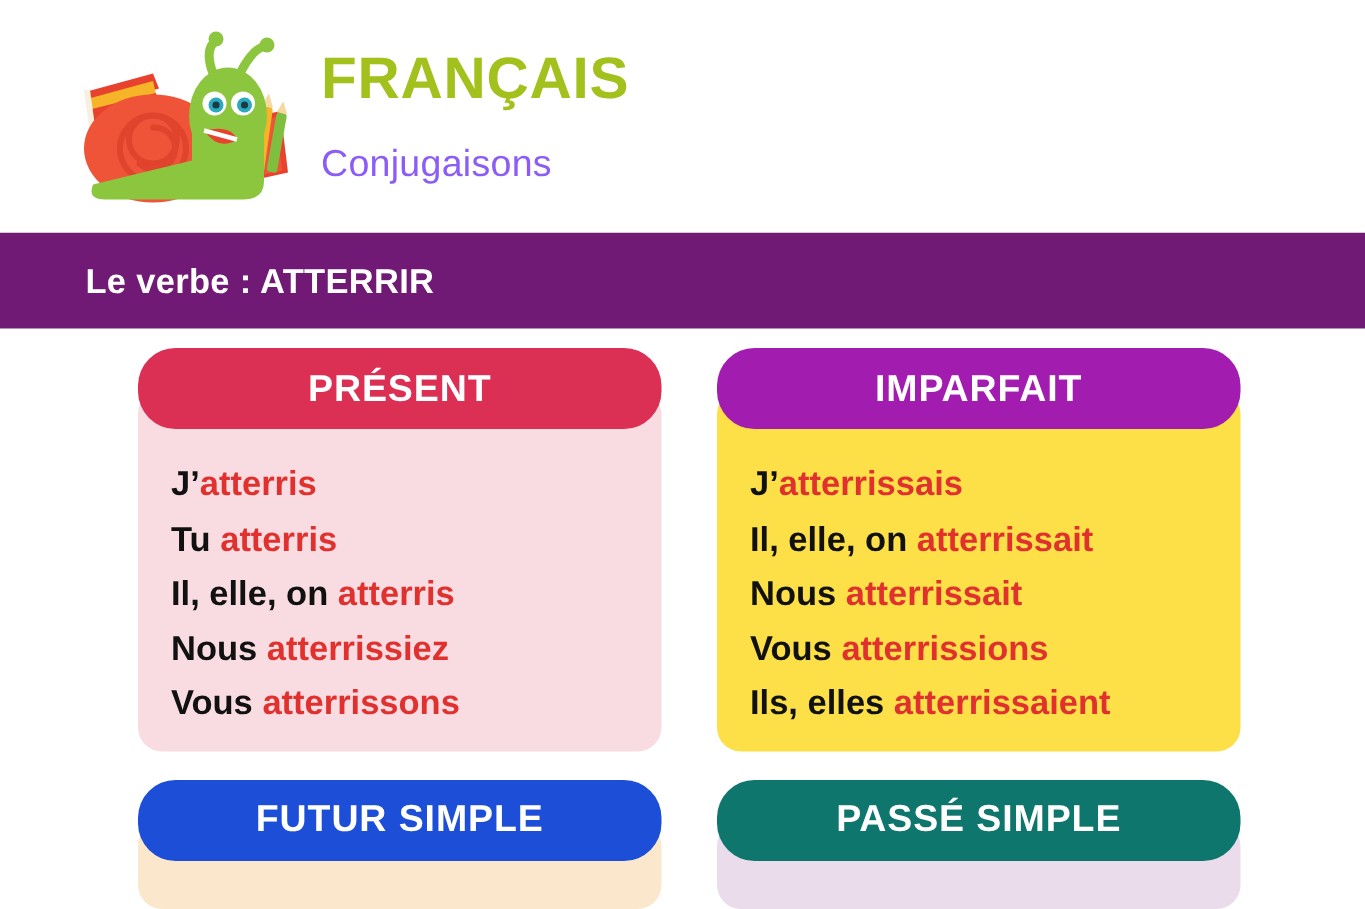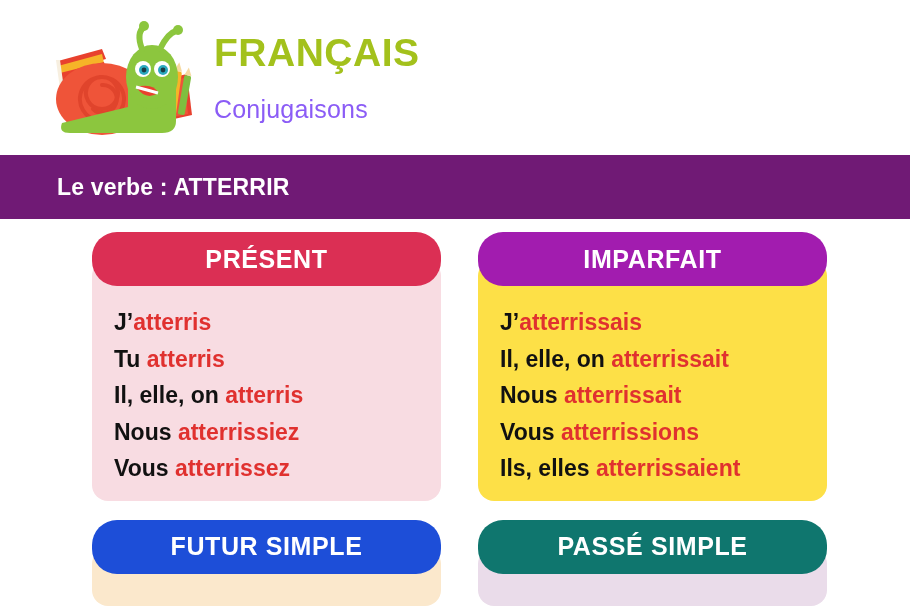--- a/index.html
+++ b/index.html
@@ -202,21 +202,21 @@
       <div class="conj-line">
         <span class="pronoun">Tu </span><span class="verbform">atterris</span>
       </div>
       <div class="conj-line">
         <span class="pronoun">Il, elle, on </span><span class="verbform">atterris</span>
       </div>
       <div class="conj-line">
         <span class="pronoun">Nous </span><span class="verbform">atterrissiez</span>
       </div>
       <div class="conj-line">
-        <span class="pronoun">Vous </span><span class="verbform">atterrissez</span>
+        <span class="pronoun">Vous </span><span class="verbform">atterrissons</span>
       </div>
     </div>
   </div>
 
   <div class="card theme-imparfait">
     <div class="card-head">
       <span class="card-head-label">IMPARFAIT</span>
     </div>
     <div class="card-body">
       <div class="conj-line">

